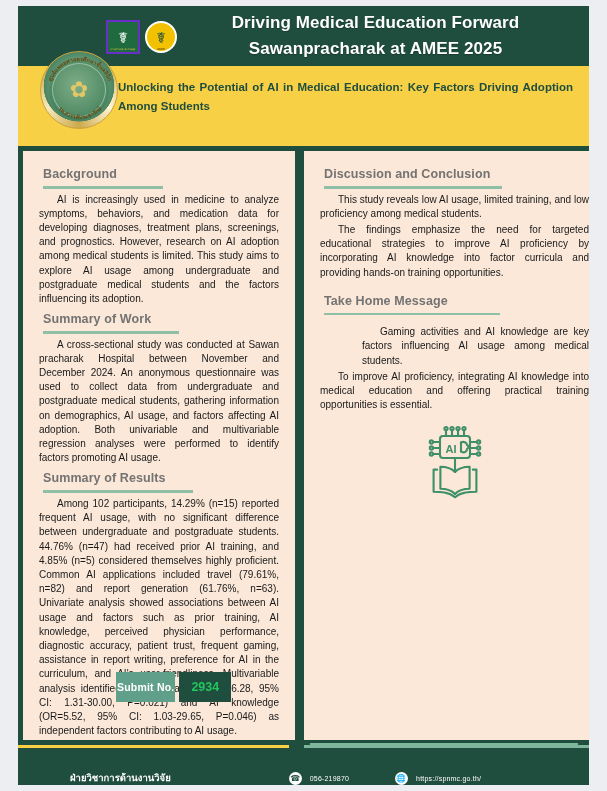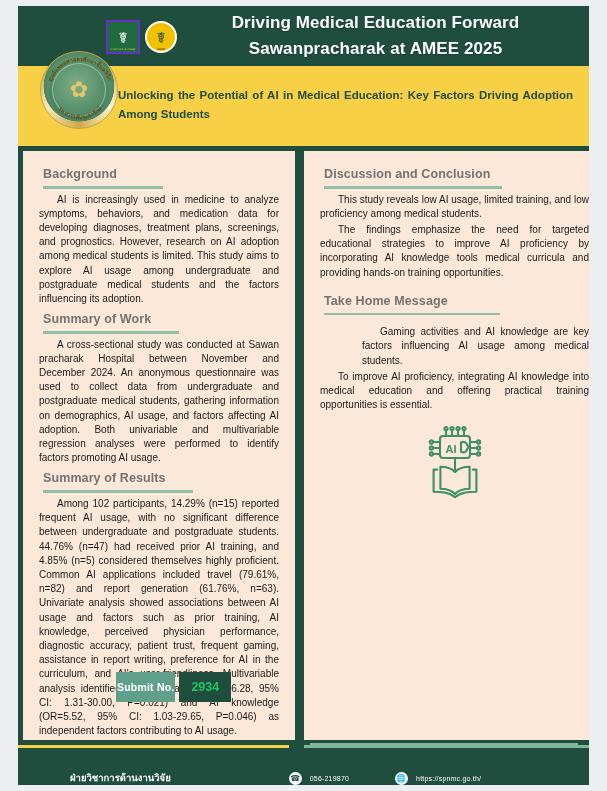--- a/index.html
+++ b/index.html
@@ -28,21 +28,21 @@
   }
   .hdr-title-wrap {
     position: absolute; left: 150px; top: 4px; width: 415px; text-align: center;
     color: #ffffff;
   }
   .hdr-title-line {
     font-size: 17px; font-weight: bold; line-height: 26px;
     letter-spacing: 0.1px; text-shadow: 0 1px 1px rgba(0,0,0,.25);
   }
   .hdr-sub {
-    position: absolute; left: 100px; top: 80px; width: 455px;
+    position: absolute; left: 100px; top: 72px; width: 455px;
     color: #1f4d3e; font-size: 11.5px; font-weight: bold; line-height: 19px;
     text-align: justify;
   }
 
   
   .logo-moph {
     position: absolute; left: 88px; top: 14px; width: 34px; height: 34px;
     border: 2px solid #6b2fc9; background: #1f6b3f;
     display: flex; align-items: center; justify-content: center;
   }
@@ -243,21 +243,21 @@
         <div class="submit-num">2934</div>
       </div>
     </div>
 
     <div class="col col-right">
       <div class="inner-pad">
 
         <h2 class="sec">Discussion and Conclusion</h2>
         <div class="rule w5"></div>
         <p class="para">This study reveals low AI usage, limited training, and low proficiency among medical students.</p>
-        <p class="para tight">The findings emphasize the need for targeted educational strategies to improve AI proficiency by incorporating AI knowledge tools medical curricula and providing hands-on training opportunities.</p>
+        <p class="para tight">The findings emphasize the need for targeted educational strategies to improve AI proficiency by incorporating AI knowledge into factor curricula and providing hands-on training opportunities.</p>
 
         <h2 class="sec" style="margin-top:14px;">Take Home Message</h2>
         <div class="rule w4"></div>
         <p class="para" style="margin-top:10px;margin-left:44px;">Gaming activities and AI knowledge are key factors influencing AI usage among medical students.</p>
         <p class="para tight">To improve AI proficiency, integrating AI knowledge into medical education and offering practical training opportunities is essential.</p>
 
         <svg class="ai-icon" viewBox="0 0 70 76">
           <g fill="none" stroke="#3f8f69" stroke-width="2.1" stroke-linecap="round" stroke-linejoin="round">
             <rect x="20" y="12" width="30" height="22" rx="3"></rect>
             <line x1="26" y1="12" x2="26" y2="6"></line>

